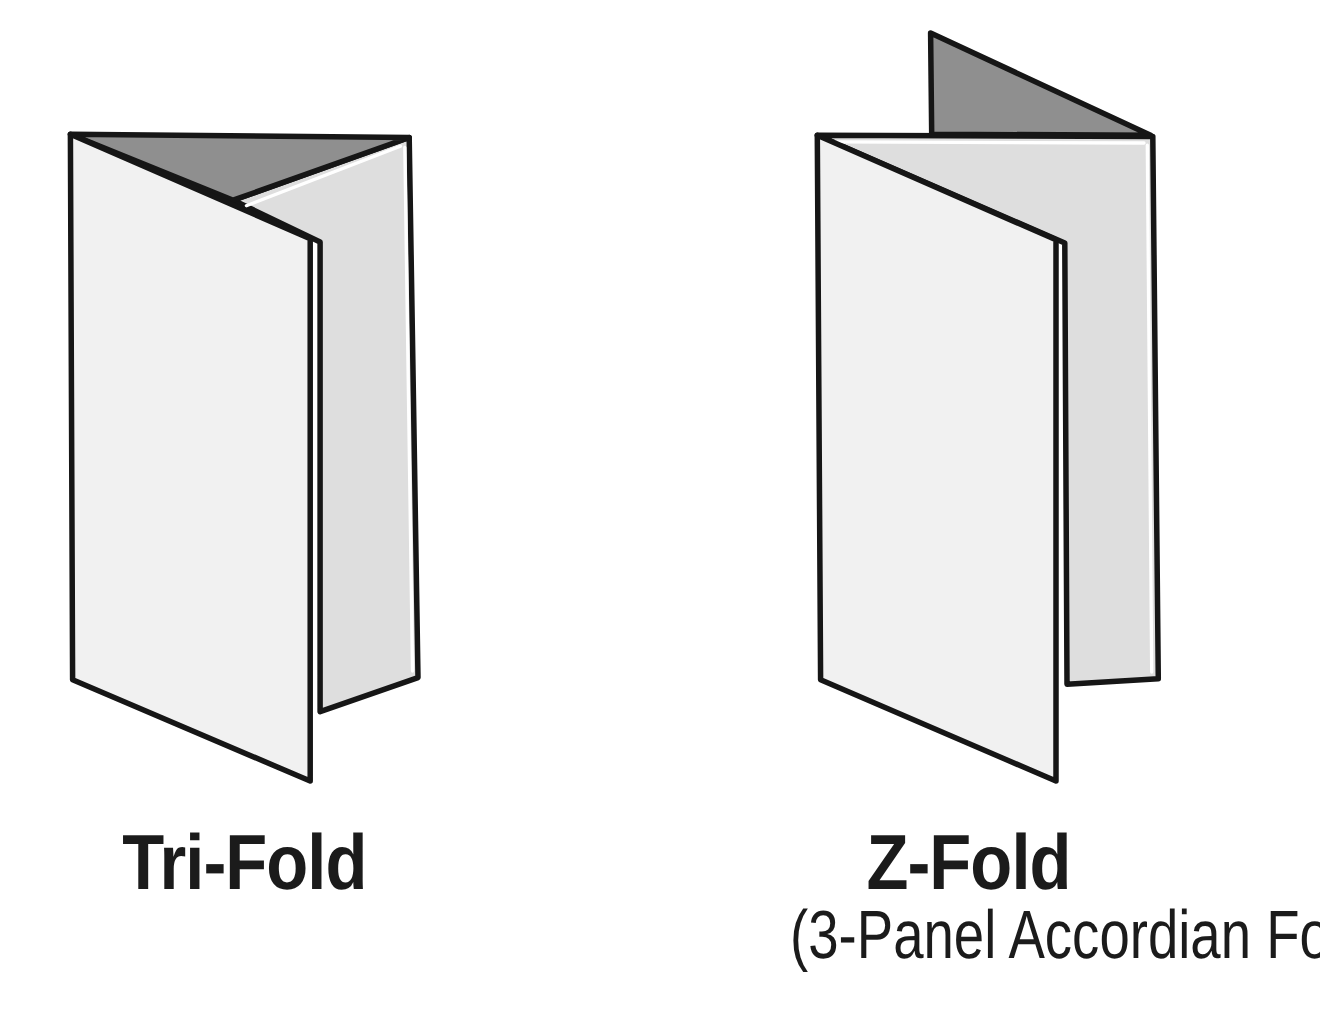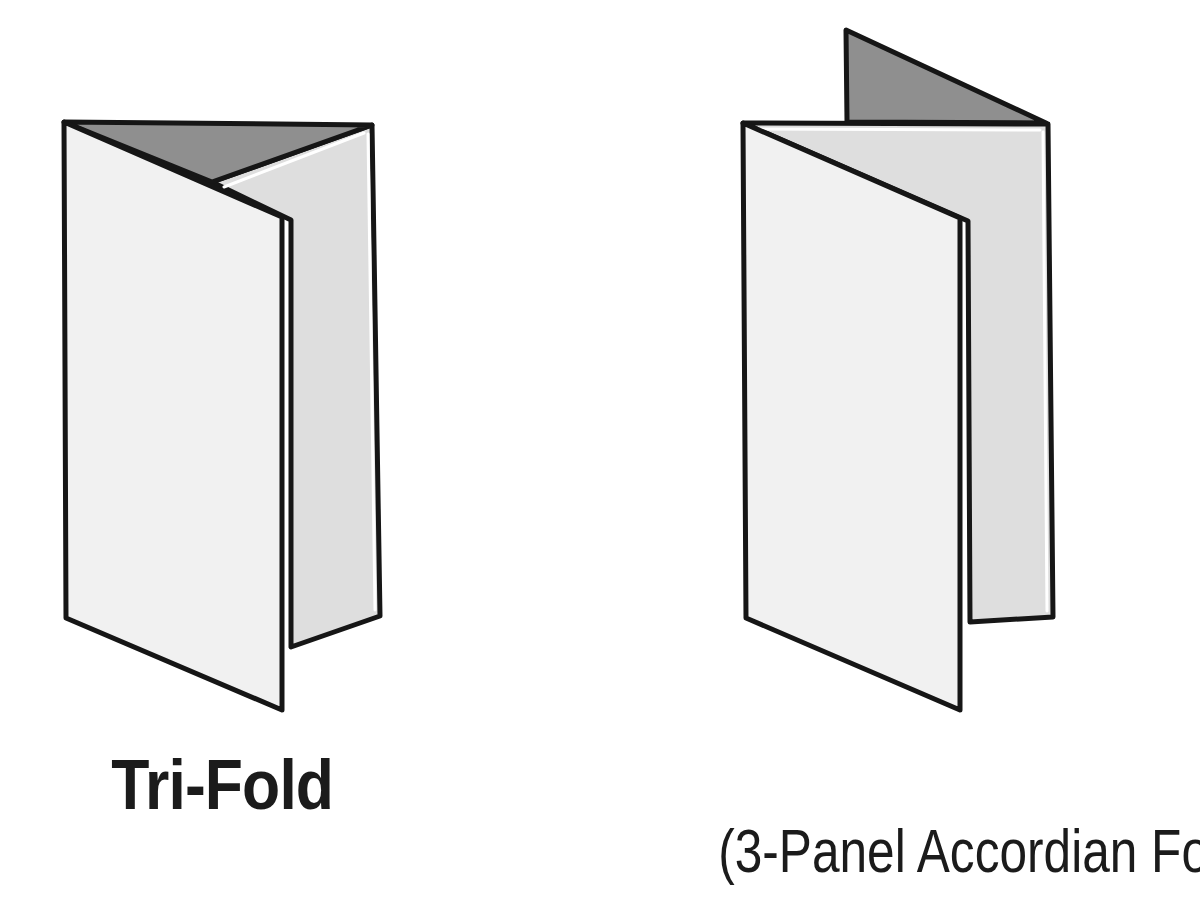--- a/index.html
+++ b/index.html
@@ -54,17 +54,20 @@
       <line stroke-width="3" x1="1043" y1="132" x2="1047" y2="611" stroke="#ffffff"></line>
 
       <polygon stroke-width="5" points="743,123 960,218 960,710 746,618" fill="#f1f1f1" stroke="#161616"></polygon>
     </g>
   </svg>
 
   <div class="fig-title tri-title">
     <span>Tri-Fold</span>
   </div>
 
+  <div class="fig-title z-title">
+    <span>Z-Fold</span>
+  </div>
   <div class="fig-subtitle z-subtitle">
     <span>(3-Panel Accordian Fold)</span>
   </div>
 
 </div>
 
 </body></html>

